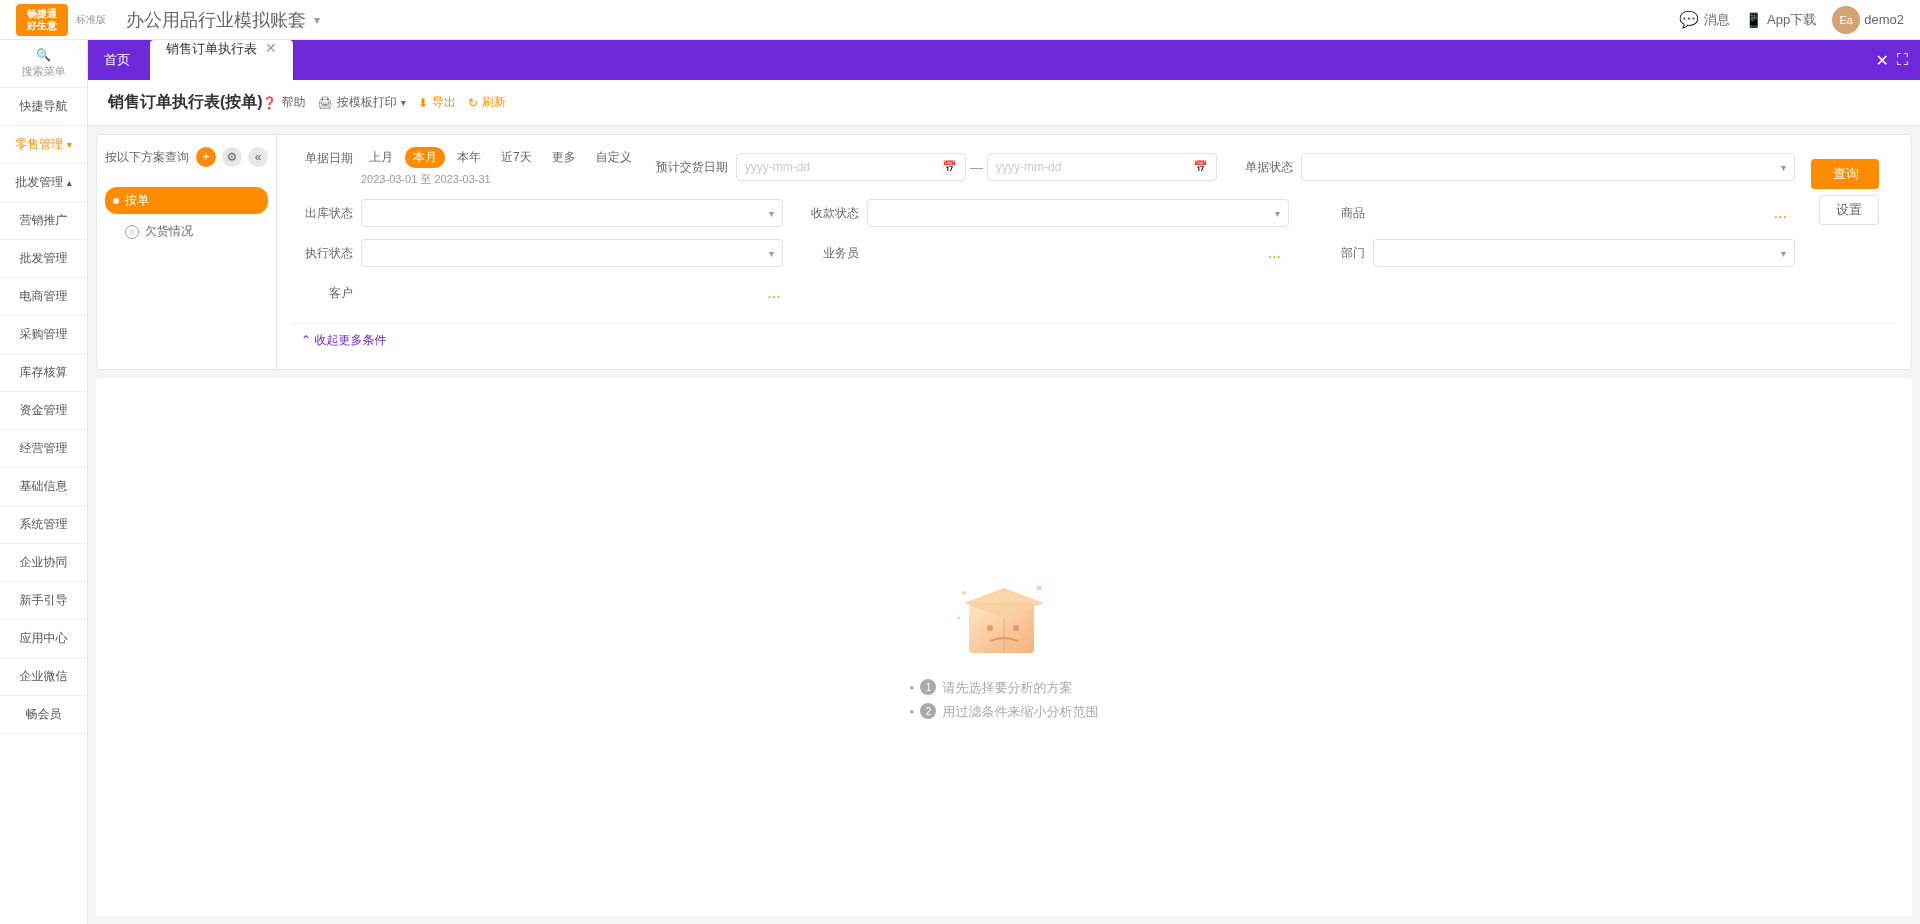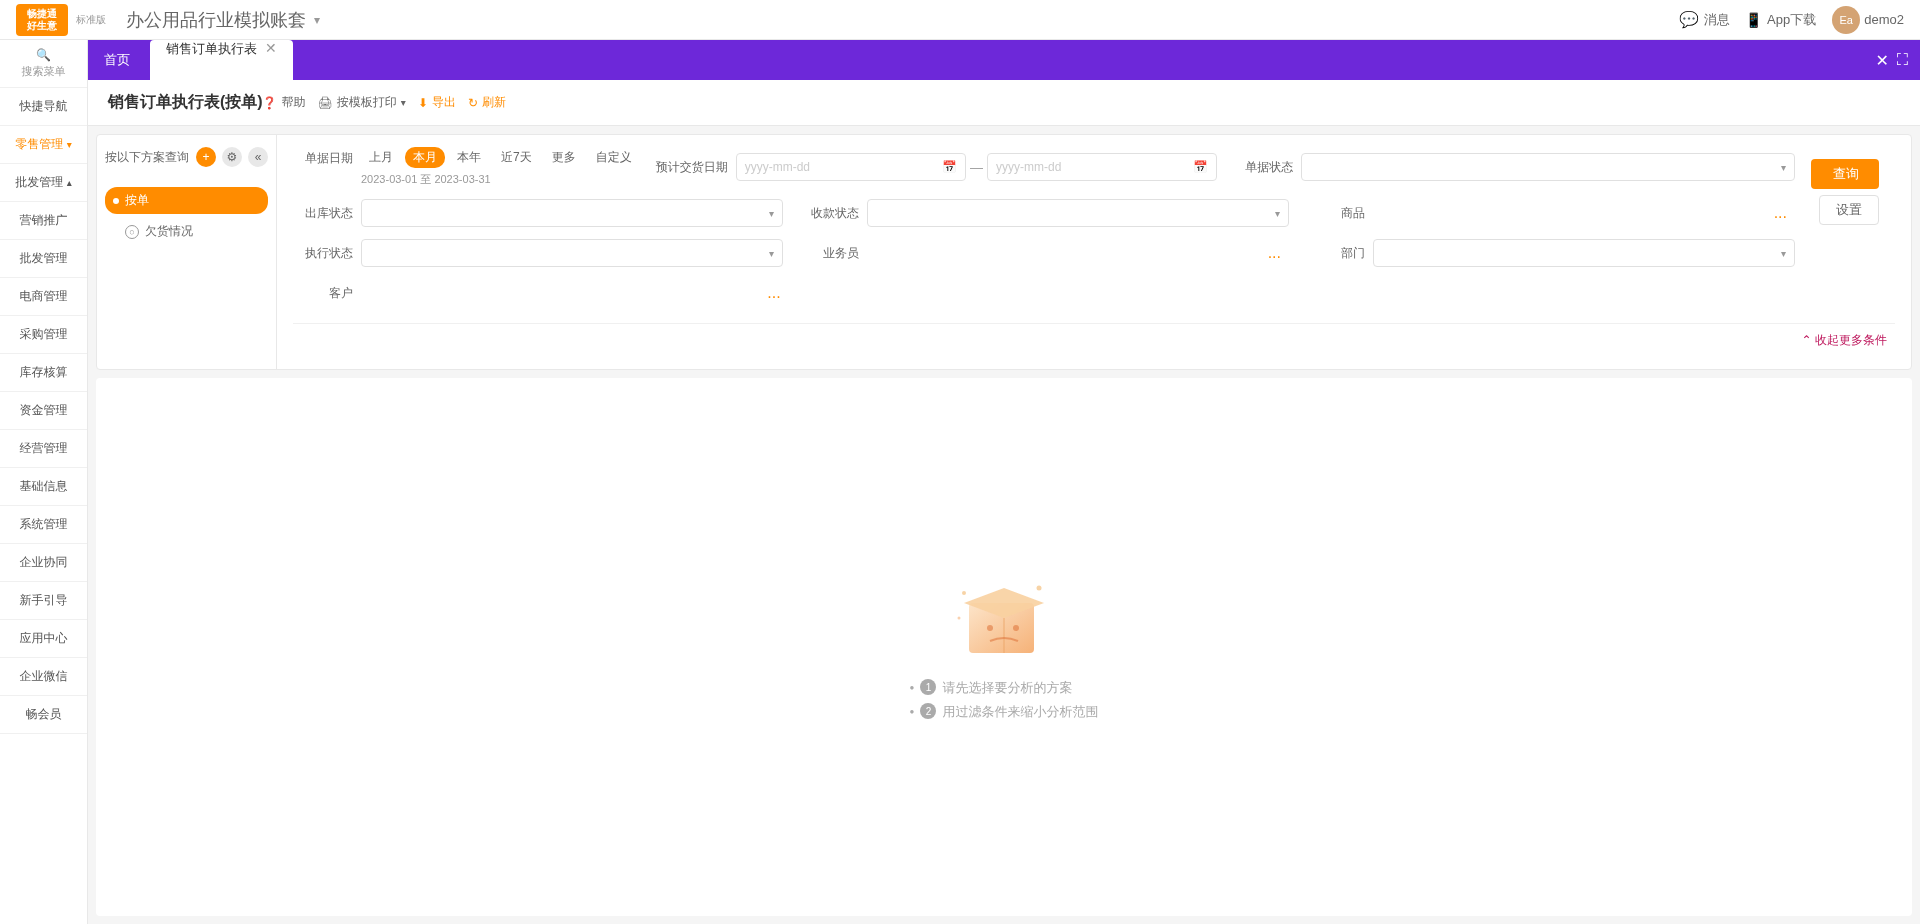--- a/index.html
+++ b/index.html
@@ -61,21 +61,21 @@
     .date-tab.active { background: #ff8c00; color: #fff; border-radius: 10px; }
     .date-range-row { display: flex; align-items: center; gap: 4px; margin-top: 4px; color: #999; font-size: 11px; }
     .filter-select { flex: 1; height: 28px; border: 1px solid #e0e0e0; border-radius: 4px; padding: 0 8px; background: #fff; cursor: pointer; display: flex; align-items: center; justify-content: space-between; font-size: 12px; color: #ccc; }
     .filter-select-arrow { color: #999; font-size: 10px; }
     .filter-input-date { flex: 1; height: 28px; border: 1px solid #e0e0e0; border-radius: 4px; padding: 0 8px; background: #fff; font-size: 12px; color: #ccc; display: flex; align-items: center; justify-content: space-between; }
     .filter-date-group { display: flex; align-items: center; gap: 4px; flex: 1; }
     .date-separator { color: #999; }
     .filter-dots { color: #ff8c00; font-size: 16px; cursor: pointer; }
     .filter-status-select { flex: 1; height: 28px; border: 1px solid #e0e0e0; border-radius: 4px; padding: 0 8px; background: #fff; cursor: pointer; display: flex; align-items: center; justify-content: space-between; font-size: 12px; color: #ccc; }
 
-    .collapse-bar { text-align: right; padding: 8px; font-size: 12px; color: #be185d; cursor: pointer; border-top: 1px solid #f0f0f0; margin-top: 4px; }
+    .collapse-bar { text-align: left; padding: 8px; font-size: 12px; color: #6d28d9; cursor: pointer; border-top: 1px solid #f0f0f0; margin-top: 4px; }
     .btn-query { background: #ff8c00; color: #fff; border: none; border-radius: 4px; padding: 6px 20px; font-size: 13px; cursor: pointer; text-align: right; }
     .btn-settings { background: #fff; color: #666; border: 1px solid #e0e0e0; border-radius: 4px; padding: 5px 16px; font-size: 13px; cursor: pointer; margin-left: 8px; }
 
     
     .empty-state { flex: 1; display: flex; flex-direction: column; align-items: center; justify-content: center; padding: 60px 0; }
     .empty-hint-list { list-style: none; }
     .empty-hint-list li { display: flex; align-items: flex-start; gap: 6px; color: #aaa; font-size: 13px; }
     .empty-hint-list li::before { content: '●'; font-size: 8px; color: #aaa; margin-top: 4px; }
 
     .content-body { flex: 1; background: #fff; margin: 0 8px 8px 8px; border-radius: 4px; display: flex; flex-direction: column; align-items: center; justify-content: center; }

